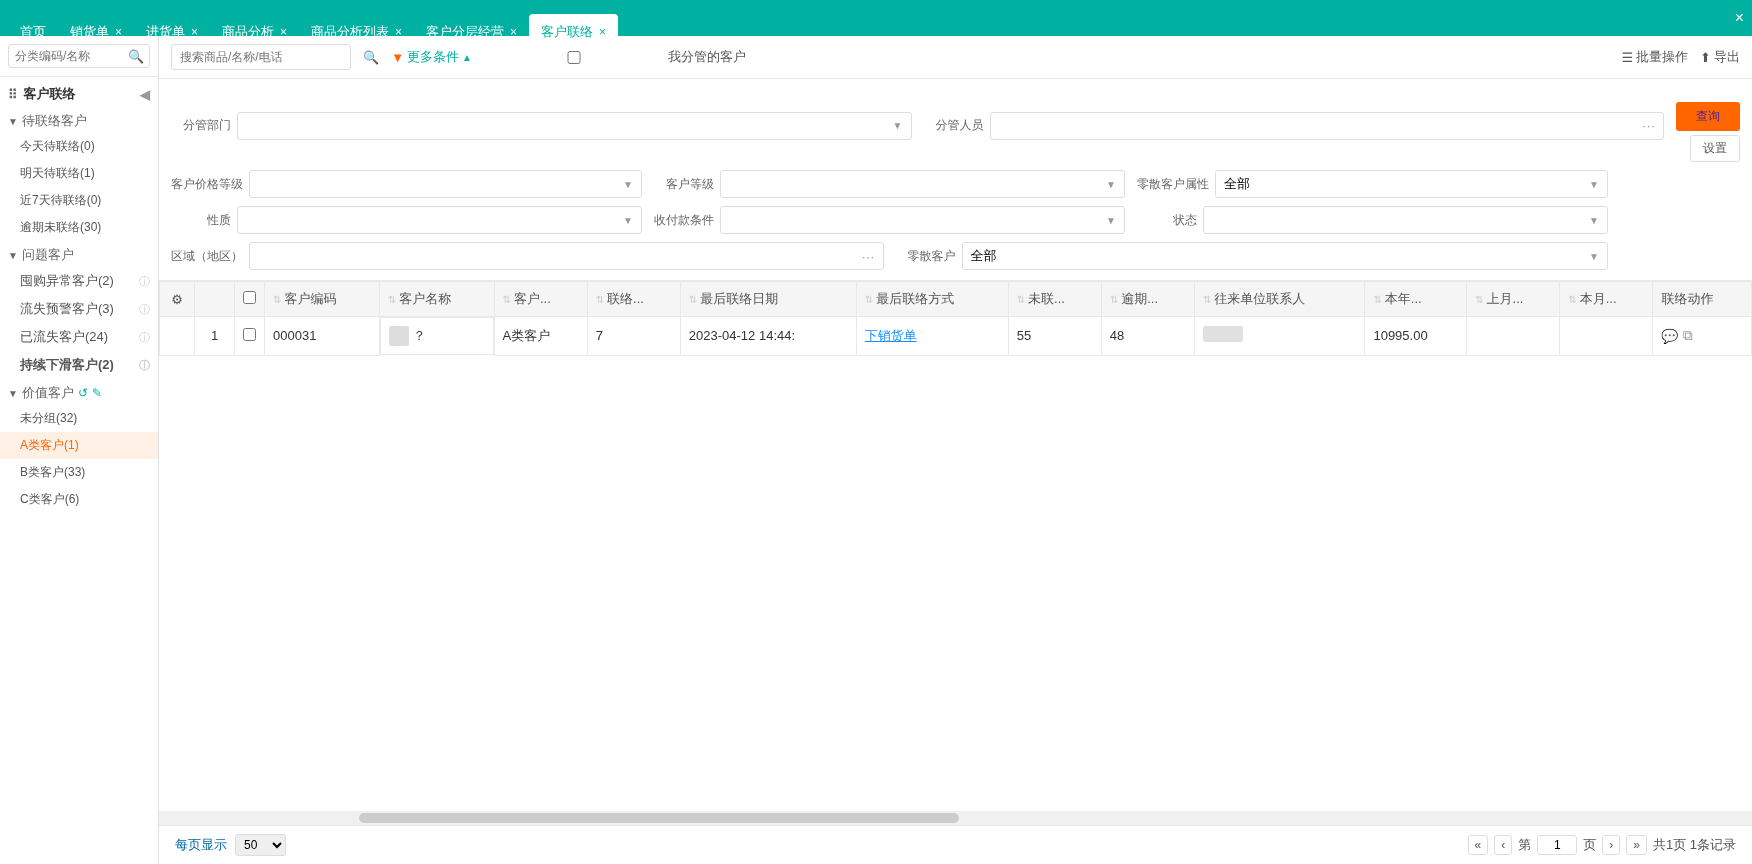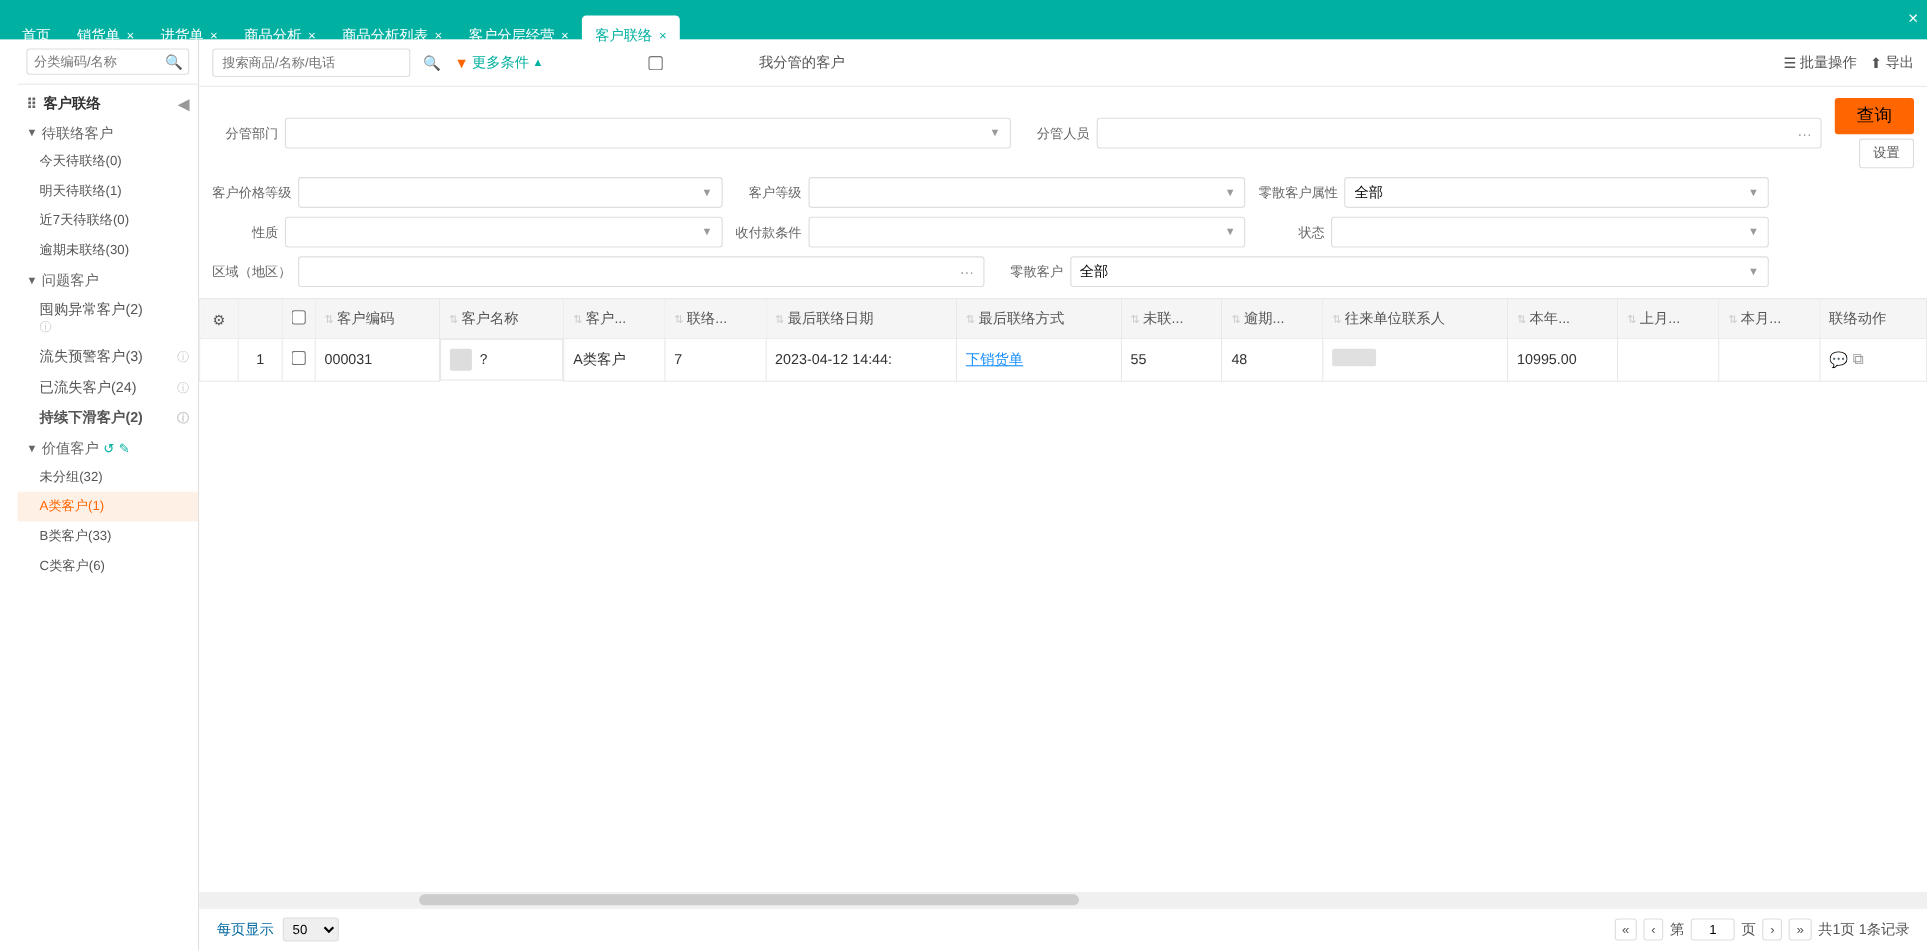--- a/index.html
+++ b/index.html
@@ -46,27 +46,26 @@
     }
 
     
     .main-layout {
       display: flex;
       height: calc(864px - 36px);
     }
 
     
     .sidebar {
-      width: 181px;
+      width: 159px;
       background: white;
       border-right: 1px solid #e0e0e0;
       display: flex;
       flex-direction: column;
       overflow-y: auto;
-      padding-left: 16px;
     }
     .sidebar-search {
       padding: 8px;
       display: flex;
       align-items: center;
       border-bottom: 1px solid #e8e8e8;
     }
     .sidebar-search input {
       border: 1px solid #ddd;
       border-radius: 3px;
@@ -227,26 +226,27 @@
       min-height: 28px;
     }
     .filter-actions {
       display: flex;
       flex-direction: column;
       gap: 4px;
       align-items: flex-end;
     }
     .btn-query {
       background: #ff6600;
-      color: #000000;
+      color: #4c1d95;
       border: none;
       border-radius: 3px;
       padding: 6px 20px;
       cursor: pointer;
-      font-size: 16px;
+      font-size: 12px;
+      margin-top: 13px;
     }
     .btn-settings {
       background: white;
       color: #555;
       border: 1px solid #ddd;
       border-radius: 3px;
       padding: 4px 12px;
       cursor: pointer;
       font-size: 12px;
     }
@@ -421,21 +421,21 @@
     </div>
     <div class="sidebar-item">今天待联络(0)</div>
     <div class="sidebar-item">明天待联络(1)</div>
     <div class="sidebar-item">近7天待联络(0)</div>
     <div class="sidebar-item">逾期未联络(30)</div>
 
     <div class="sidebar-group-label">
       <span class="arrow">▼</span>
       <span>问题客户</span>
     </div>
-    <div class="sidebar-item" style="display:flex;justify-content:space-between;flex-direction:column;">
+    <div class="sidebar-item" style="display:flex;align-items:center;justify-content:space-between;">
       <span>囤购异常客户(2)</span>
         <span style="color:#ccc;font-size:11px;">ⓘ</span>
     </div>
     <div class="sidebar-item" style="display:flex;align-items:center;justify-content:space-between;">
       <span>流失预警客户(3)</span>
         <span style="color:#ccc;font-size:11px;">ⓘ</span>
     </div>
     <div class="sidebar-item" style="display:flex;align-items:center;justify-content:space-between;text-align:center;">
       <span>已流失客户(24)</span>
         <span style="color:#ccc;font-size:11px;">ⓘ</span>

